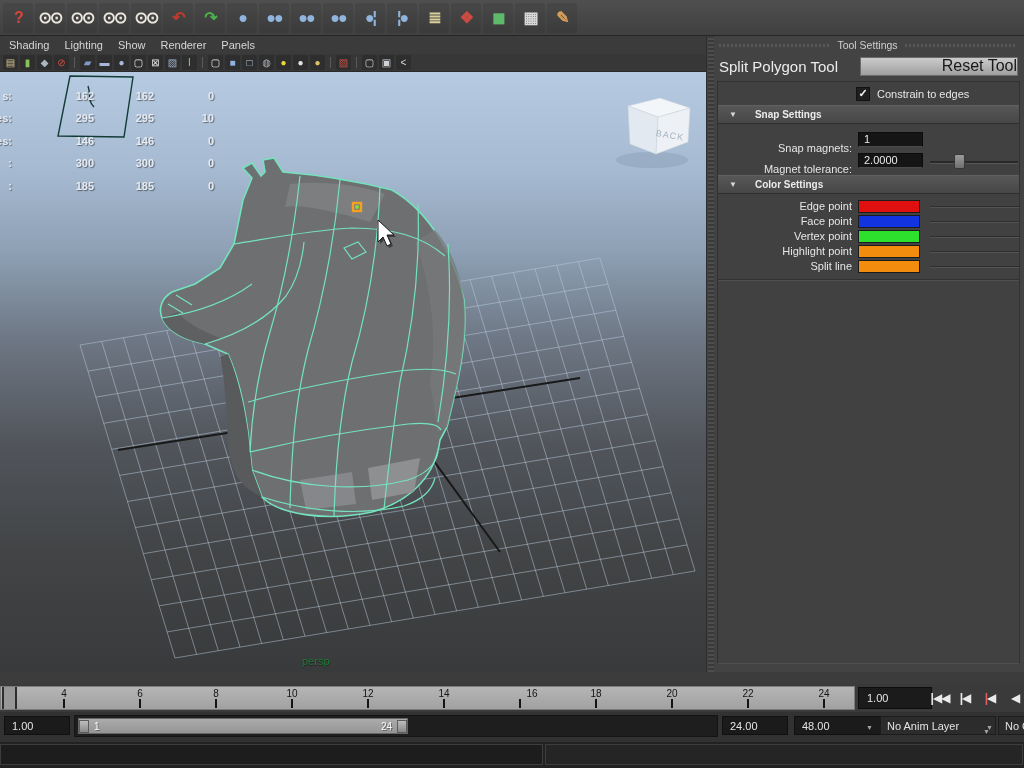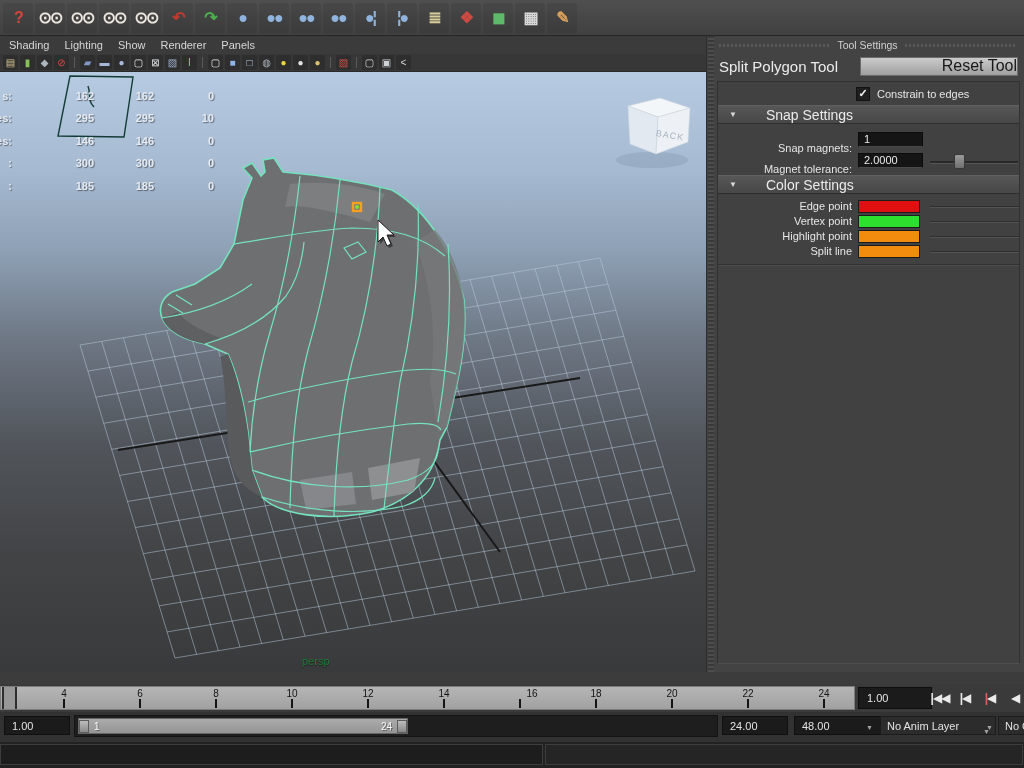--- a/index.html
+++ b/index.html
@@ -53,21 +53,21 @@
              border-radius:0;font-size:16px;color:#191919;text-align:right;line-height:16px}
   .content-box{margin:2px 4px 0 10px;height:583px;border:1px solid #313131;border-bottom-color:#4e4e4e;
                background:#414141;box-sizing:border-box;position:relative;overflow:hidden}
   .cb-row{height:23px;position:relative}
   .checkbox{position:absolute;left:138px;top:5px;width:12px;height:12px;background:#1f1f1f;border:1px solid #121212;
             color:#f0f0f0;font-size:11px;line-height:11px;text-align:center;font-weight:bold}
   .cb-label{position:absolute;left:159px;top:6px;font-size:11px;color:#e6e6e6}
   .sec-header{height:17px;background:linear-gradient(#575757,#474747);border-top:1px solid #606060;
               border-bottom:1px solid #2e2e2e;display:flex;align-items:center}
   .sec-arrow{margin-left:11px;font-size:8px;color:#d8d8d8}
-  .sec-title{margin-left:29px;font-size:14px;font-weight:normal;color:#ebebeb}.sp4{height:4px}.sp5{height:5px}
+  .sec-title{margin-left:18px;font-size:10px;font-weight:bold;color:#ebebeb}.sp4{height:4px}.sp5{height:5px}
   .field-row{height:21px;position:relative}
   .f-label{position:absolute;left:0;top:13px;width:134px;text-align:right;font-size:11px;color:#e6e6e6}
   .f-input{position:absolute;left:140px;top:3px;width:58px;height:13px;background:#151515;color:#ebebeb;
            font-size:11px;line-height:13px;padding-left:5px;border:1px solid #0c0c0c;border-bottom-color:#4a4a4a}
   .slider-track{position:absolute;left:212px;top:11px;width:88px;height:2px;background:#292929;border-bottom:1px solid #565656}
   .slider-handle{position:absolute;left:236px;top:4px;width:9px;height:13px;border-radius:2px;
                  background:linear-gradient(#9c9c9c,#6f6f6f);border:1px solid #383838}
   .color-row{height:15px;position:relative}
   .c-label{position:absolute;left:0;top:1px;width:134px;text-align:right;font-size:11px;color:#e6e6e6}
   .c-swatch{position:absolute;left:140px;top:1px;width:60px;height:11px;border:1px solid #1b1b1b}
@@ -345,20 +345,25 @@
       <span class="sec-title">Color Settings</span>
     </div>
     <div class="sp5"></div>
     <div id="color-rows">
         <div class="color-row">
           <div class="c-label">Edge point</div>
           <div class="c-swatch" style="background: rgb(224, 16, 16);"></div>
           <div class="c-groove"></div>
         </div>
         <div class="color-row">
+          <div class="c-label">Face point</div>
+          <div class="c-swatch" style="background: rgb(17, 51, 224);"></div>
+          <div class="c-groove"></div>
+        </div>
+        <div class="color-row">
           <div class="c-label">Vertex point</div>
           <div class="c-swatch" style="background: rgb(46, 224, 46);"></div>
           <div class="c-groove"></div>
         </div>
         <div class="color-row">
           <div class="c-label">Highlight point</div>
           <div class="c-swatch" style="background: rgb(242, 140, 14);"></div>
           <div class="c-groove"></div>
         </div>
         <div class="color-row">

